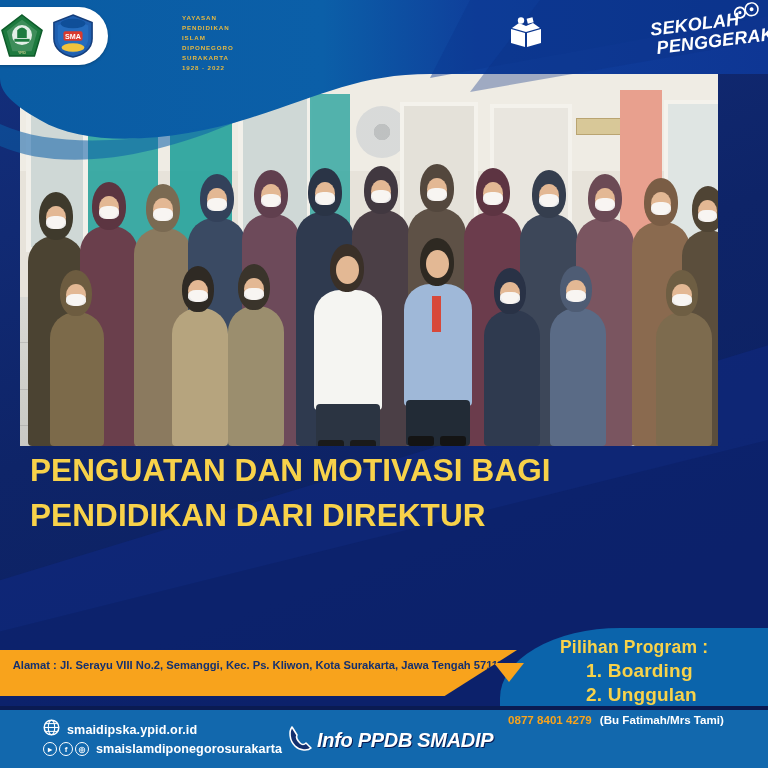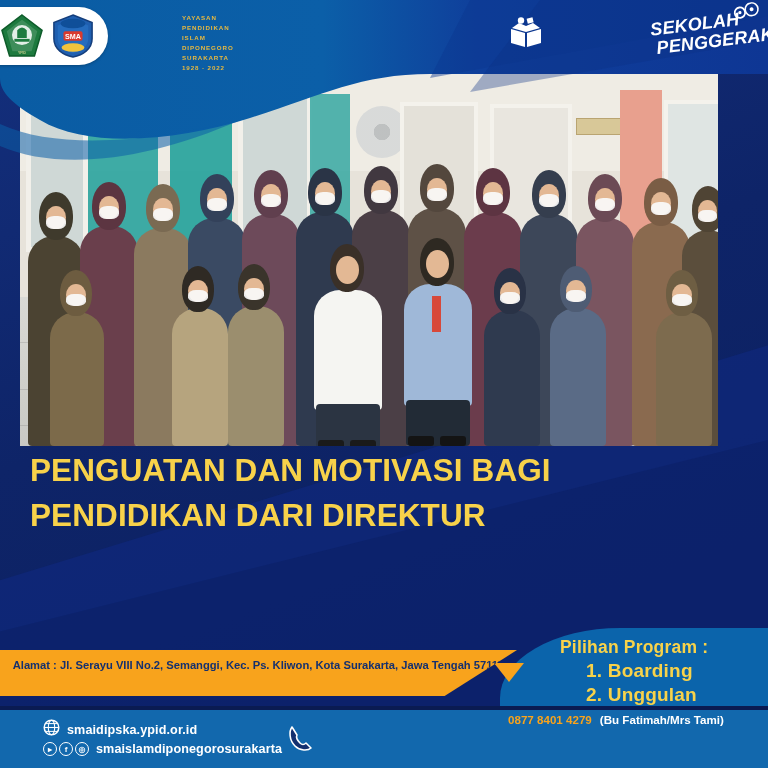--- a/index.html
+++ b/index.html
@@ -424,20 +424,21 @@
       <span class="t">smaislamdiponegorosurakarta</span>
     </div>
   </div>
 
   <div class="ppdb">
     <span>
       <svg width="26" height="28" viewBox="0 0 26 28">
         <path d="M4,3 C1,7 1,16 7,22 C12,27 20,27 23,24 L18,19 C16,21 14,21 12,19 C9,16 8,13 9,11 L4,3 Z" fill="#14306f" stroke="#fff" stroke-width="1.6" stroke-linejoin="round"></path>
       </svg>
     </span>
+    <span class="txt">Info PPDB SMADIP</span>
   </div>
 
   <div class="contact">
     <div class="cline">
       <span class="cnum">0877 8401 4279</span>
       <span class="cname">(Bu Fatimah/Mrs Tami)</span>
     </div>
   </div>
 
 </div>

